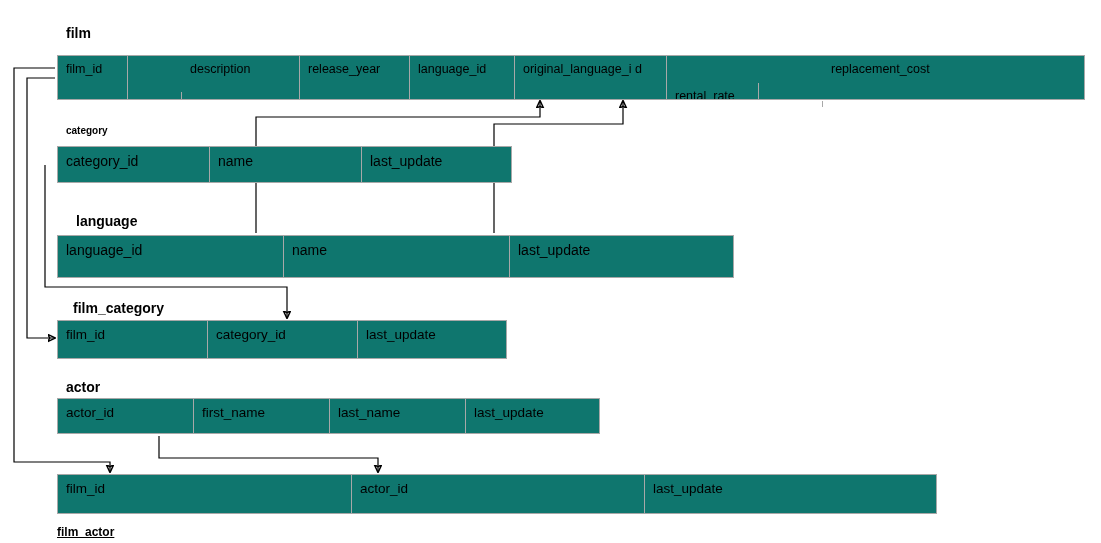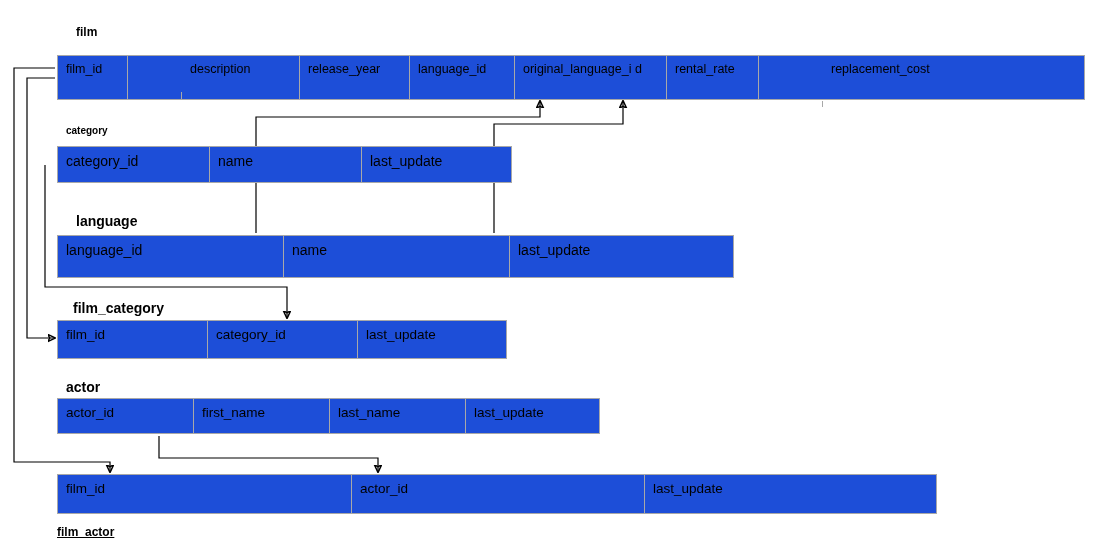--- a/index.html
+++ b/index.html
@@ -15,21 +15,21 @@
     position: relative;
     width: 1101px;
     height: 543px;
     background: #ffffff;
     overflow: hidden;
   }
   .er-table {
     position: absolute;
     box-sizing: border-box;
     border: 1px solid #a8a8a8;
-    background: #1d4ed8;
+    background: #0f766e;
     display: flex;
     flex-direction: row;
     align-items: stretch;
   }
   .er-col {
     box-sizing: border-box;
     border-right: 1px solid #a8a8a8;
     display: flex;
     align-items: flex-start;
     padding: 6px 8px 0 8px;
@@ -83,25 +83,25 @@
   </svg>
 
   <div id="table-layer">
       <div class="er-table" style="left: 57px; top: 55px; width: 1028px; height: 45px; font-size: 12.5px;">
         <div class="er-col" style="width: 70px; flex: 0 0 70px;">film_id</div>
         <div class="er-col" style="width: 54px; flex: 0 0 54px; margin-top: 36px;">title</div>
         <div class="er-col" style="width: 118px; flex: 0 0 118px;">description</div>
         <div class="er-col" style="width: 110px; flex: 0 0 110px;">release_year</div>
         <div class="er-col" style="width: 105px; flex: 0 0 105px;">language_id</div>
         <div class="er-col" style="width: 152px; flex: 0 0 152px;">original_language_i d</div>
-        <div class="er-col" style="width: 92px; flex: 0 0 92px;">rental_rate</div>
+        <div class="er-col" style="width: 92px; flex: 0 0 92px; margin-top: 27px;">rental_rate</div>
         <div class="er-col" style="width: 64px; flex: 0 0 64px; margin-top: 45px;">length</div>
         <div class="er-col" style="width: 150px; flex: 0 0 150px;">replacement_cost</div>
       </div>
-      <div class="er-title" style="left: 76px; top: 25px; font-size: 12px;">film</div>
+      <div class="er-title" style="left: 66px; top: 25px; font-size: 14px;">film</div>
       <div class="er-table" style="left: 57px; top: 146px; width: 455px; height: 37px; font-size: 14px;">
         <div class="er-col" style="width: 152px; flex: 0 0 152px;">category_id</div>
         <div class="er-col" style="width: 152px; flex: 0 0 152px;">name</div>
         <div class="er-col" style="width: 151px; flex: 0 0 151px;">last_update</div>
       </div>
       <div class="er-title" style="left: 66px; top: 125px; font-size: 10px;">category</div>
       <div class="er-table" style="left: 57px; top: 235px; width: 677px; height: 43px; font-size: 14px;">
         <div class="er-col" style="width: 226px; flex: 0 0 226px;">language_id</div>
         <div class="er-col" style="width: 226px; flex: 0 0 226px;">name</div>
         <div class="er-col" style="width: 225px; flex: 0 0 225px;">last_update</div>

